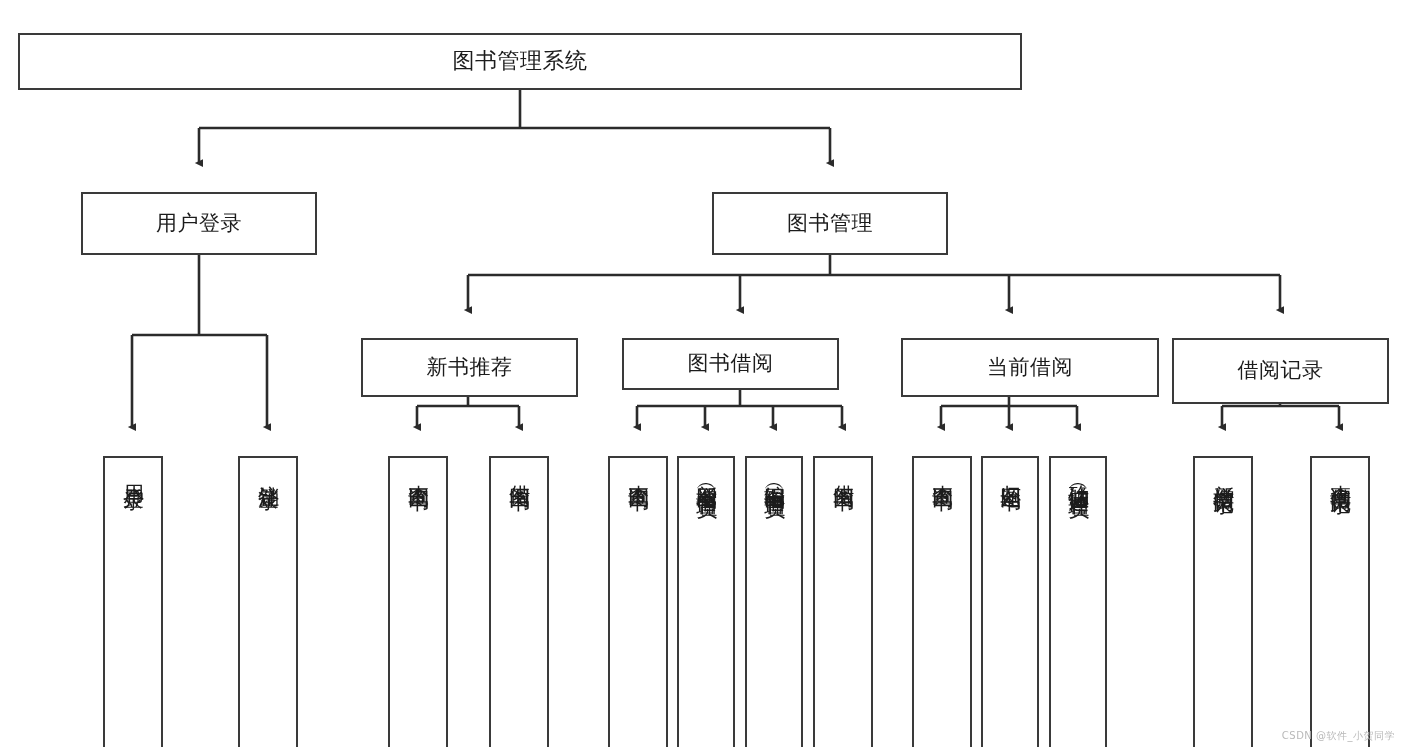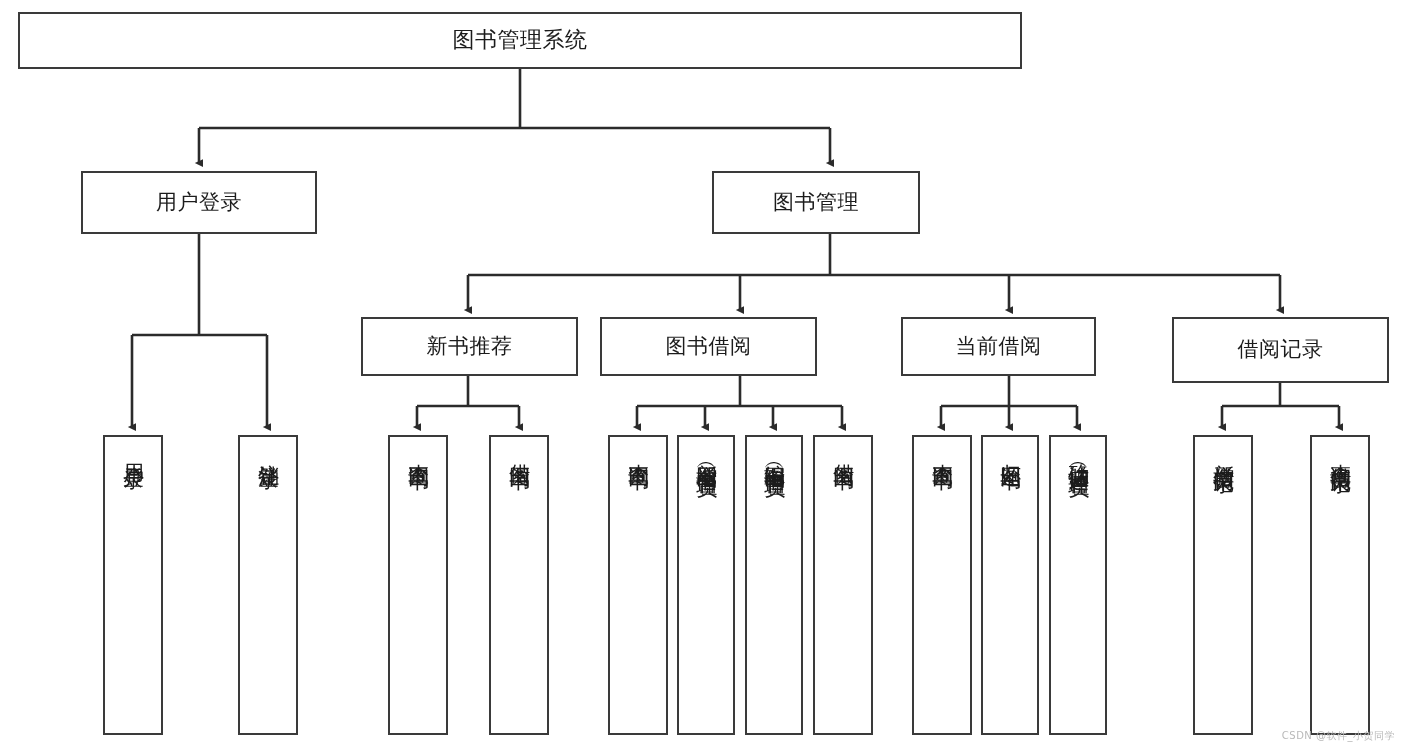--- a/index.html
+++ b/index.html
@@ -24,20 +24,21 @@
   }
   .node{
     position:absolute;
     box-sizing:border-box;
     background:#ffffff;
     border:2.5px solid #3a3a3a;
     display:flex;
     align-items:center;
     justify-content:center;
     overflow:hidden;
+    margin-top:21px;
   }
   .node .label{
     font-size:21px;
     line-height:1.12;
     color:#1c1c1c;
     letter-spacing:0.5px;
     white-space:nowrap;
     text-align:center;
   }
   .node.leaf{
@@ -124,31 +125,31 @@
     </g>
   </svg>
 
   <div class="node root" style="left:18px; top:12px; width:1004px; height:57px;">
     <span class="label">图书管理系统</span>
   </div>
 
   <div class="node" style="left:81px; top:171px; width:236px; height:63px;">
     <span class="label">用户登录</span>
   </div>
-  <div class="node" style="left:712px; top:171px; width:208px; height:63px;">
+  <div class="node" style="left:712px; top:171px; width:236px; height:63px;">
     <span class="label">图书管理</span>
   </div>
 
   <div class="node" style="left:361px; top:317px; width:217px; height:59px;">
     <span class="label">新书推荐</span>
   </div>
-  <div class="node" style="left:600px; top:317px; width:217px; height:59px;">
+  <div class="node" style="left:622px; top:317px; width:217px; height:52px;">
     <span class="label">图书借阅</span>
   </div>
-  <div class="node" style="left:901px; top:317px; width:195px; height:59px;">
+  <div class="node" style="left:901px; top:317px; width:258px; height:59px;">
     <span class="label">当前借阅</span>
   </div>
   <div class="node" style="left:1172px; top:317px; width:217px; height:66px;">
     <span class="label">借阅记录</span>
   </div>
 
   <div class="node leaf" style="left:103px; top:435px; width:60px; height:300px;">
     <span class="label">用户登录</span>
   </div>
   <div class="node leaf" style="left:238px; top:435px; width:60px; height:300px;">

